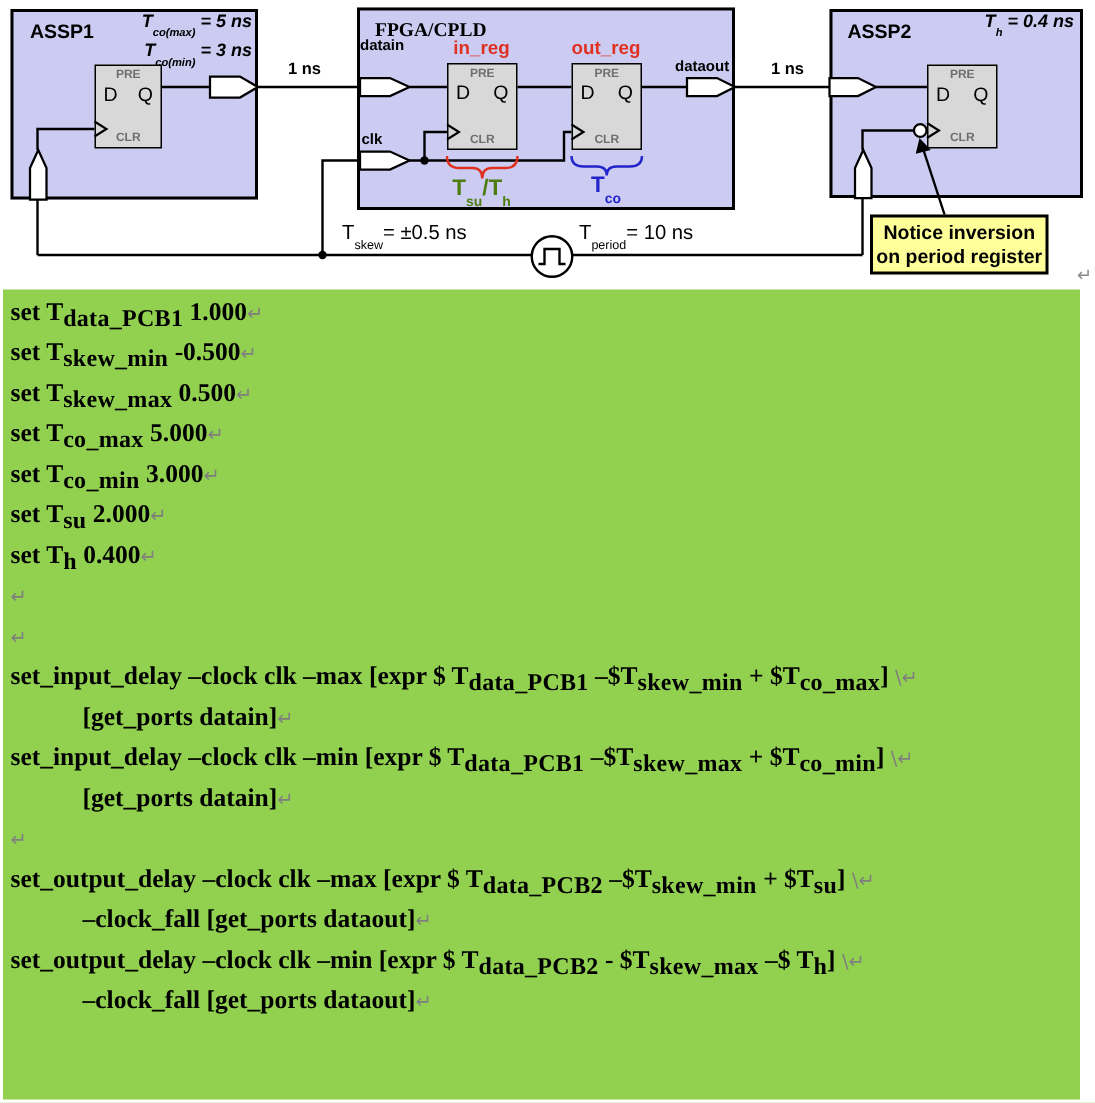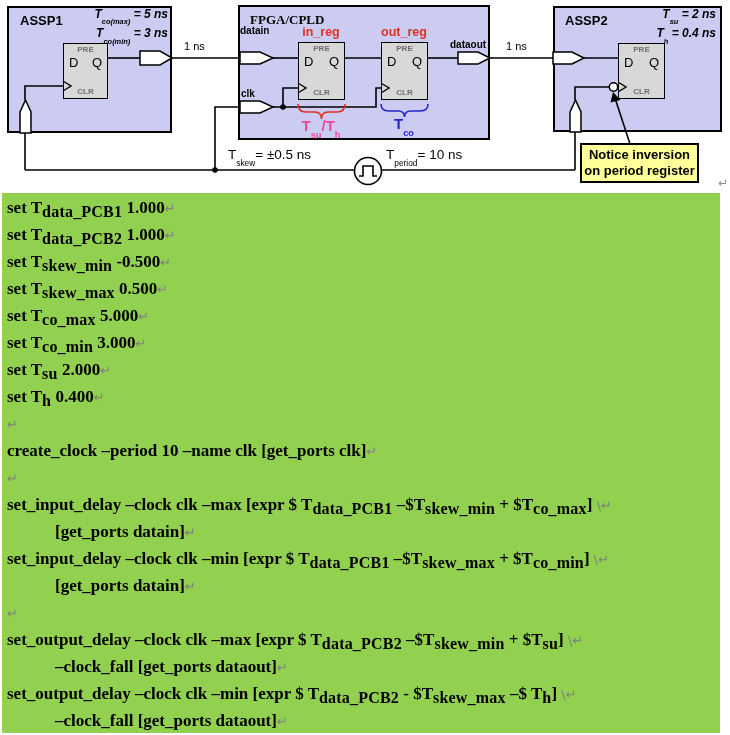--- a/index.html
+++ b/index.html
@@ -11,23 +11,23 @@
   .chipbox { position:absolute; background:#ccccf2; border:2px solid #000; }
   .ff { position:absolute; background:#d8d8d8; border:1.6px solid #000; }
   .ff .pre { position:absolute; top:1px; left:0; right:0; text-align:center; font-size:8px; color:#6e6e6e; font-weight:bold; }
   .ff .clr { position:absolute; bottom:2px; left:0; right:0; text-align:center; font-size:8px; color:#6e6e6e; font-weight:bold; }
   .ff .d { position:absolute; top:11px; left:5px; font-size:13px; color:#000; }
   .ff .q { position:absolute; top:11px; right:5px; font-size:13px; color:#000; }
   .lbl { position:absolute; z-index:6; white-space:nowrap; }
   .title { font-weight:bold; font-size:13px; color:#000; }
   .spec { font-weight:bold; font-style:italic; font-size:12px; text-align:right; line-height:15px; color:#000; }
   .small { font-weight:bold; font-size:10px; color:#000; }
-  .wdel { font-weight:normal; font-size:11px; text-align:left; }
+  .wdel { font-weight:bold; font-size:11px; text-align:right; }
   .redlbl { color:#e03020; font-weight:bold; font-size:12.5px; text-align:center; }
-  .tsu { color:#ec4899; font-weight:bold; font-size:15px; text-align:center; }
+  .tsu { color:#4d7c0f; font-weight:bold; font-size:15px; text-align:center; }
   .tco { color:#2424cc; font-weight:bold; font-size:15px; text-align:center; }
   .tline { font-weight:normal; font-size:13.5px; color:#000000; }
   sub.ds { font-size:0.62em; position:relative; top:3px; }
   #notice { position:absolute; left:580px; top:143px; width:119px; height:40px; background:#ffff99;
             border:2px solid #000; display:flex; flex-direction:column; align-items:center; justify-content:center;
             font-weight:bold; font-size:13px; line-height:16px; z-index:6; }
   #svgl { position:absolute; left:0; top:0; z-index:5; pointer-events:none; }
   .retmark-top { position:absolute; left:718px; top:176px; color:#8a8a8a; font-size:12px; font-family:"DejaVu Sans",sans-serif; z-index:6; }
 
   
@@ -129,21 +129,20 @@
 
     <div class="lbl title" style="left:20px; top:13px;">ASSP1</div>
     <div class="lbl title" style="left:250px; top:12px;font-family:Liberation Serif, serif;">FPGA/CPLD</div>
     <div class="lbl title" style="left:565px; top:13px;">ASSP2</div>
 
     <div class="lbl spec" style="left:58px; top:7px; width:110px;">
       <div><span>T</span><sub class="ds">co(max)</sub><span> = 5 ns</span></div>
       <div><span>T</span><sub class="ds">co(min)</sub><span> = 3 ns</span></div>
     </div>
     <div class="lbl spec" style="left:590px; top:7px; width:126px;">
-      <div><span>T</span><sub class="ds">su</sub><span> = 2 ns</span></div>
       <div><span>T</span><sub class="ds">h</sub><span> = 0.4 ns</span></div>
     </div>
 
     <div class="lbl redlbl" style="left:286px; top:25px; width:70px;">in_reg</div>
     <div class="lbl redlbl" style="left:369px; top:25px; width:70px;">out_reg</div>
 
     <div class="lbl small" style="left:240px; top:25px;">datain</div>
     <div class="lbl small" style="left:241px; top:88px;">clk</div>
     <div class="lbl small" style="left:450px; top:39px;">dataout</div>
 
@@ -159,29 +158,27 @@
     <div id="notice">
       <div>Notice inversion</div>
       <div>on period register</div>
     </div>
 
     <div class="retmark-top">↵</div>
   </div>
 
   <div id="code">
       <div class="code-line"><span class="ct">set T</span><span class="cs">data_PCB1</span><span class="ct"> 1.000</span><span class="cm">↵</span></div>
-      <div class="code-line"><span class="ct">set T</span><span class="cs">data_PCB2</span><span class="ct"> 1.000</span><span class="cm">↵</span></div>
       <div class="code-line"><span class="ct">set T</span><span class="cs">skew_min</span><span class="ct"> -0.500</span><span class="cm">↵</span></div>
       <div class="code-line"><span class="ct">set T</span><span class="cs">skew_max</span><span class="ct"> 0.500</span><span class="cm">↵</span></div>
       <div class="code-line"><span class="ct">set T</span><span class="cs">co_max</span><span class="ct"> 5.000</span><span class="cm">↵</span></div>
       <div class="code-line"><span class="ct">set T</span><span class="cs">co_min</span><span class="ct"> 3.000</span><span class="cm">↵</span></div>
       <div class="code-line"><span class="ct">set T</span><span class="cs">su</span><span class="ct"> 2.000</span><span class="cm">↵</span></div>
       <div class="code-line"><span class="ct">set T</span><span class="cs">h</span><span class="ct"> 0.400</span><span class="cm">↵</span></div>
       <div class="code-line"><span class="cm">↵</span></div>
-      <div class="code-line"><span class="ct">create_clock –period 10 –name clk [get_ports clk]</span><span class="cm">↵</span></div>
       <div class="code-line"><span class="cm">↵</span></div>
       <div class="code-line"><span class="ct">set_input_delay –clock clk –max [expr $ T</span><span class="cs">data_PCB1</span><span class="ct"> –$T</span><span class="cs">skew_min</span><span class="ct"> + $T</span><span class="cs">co_max</span><span class="ct">] </span><span class="cm">\↵</span></div>
       <div class="code-line indent"><span class="ct">[get_ports datain]</span><span class="cm">↵</span></div>
       <div class="code-line"><span class="ct">set_input_delay –clock clk –min [expr $ T</span><span class="cs">data_PCB1</span><span class="ct"> –$T</span><span class="cs">skew_max</span><span class="ct"> + $T</span><span class="cs">co_min</span><span class="ct">] </span><span class="cm">\↵</span></div>
       <div class="code-line indent"><span class="ct">[get_ports datain]</span><span class="cm">↵</span></div>
       <div class="code-line"><span class="cm">↵</span></div>
       <div class="code-line"><span class="ct">set_output_delay –clock clk –max [expr $ T</span><span class="cs">data_PCB2</span><span class="ct"> –$T</span><span class="cs">skew_min</span><span class="ct"> + $T</span><span class="cs">su</span><span class="ct">] </span><span class="cm">\↵</span></div>
       <div class="code-line indent"><span class="ct">–clock_fall [get_ports dataout]</span><span class="cm">↵</span></div>
       <div class="code-line"><span class="ct">set_output_delay –clock clk –min [expr $ T</span><span class="cs">data_PCB2</span><span class="ct"> - $T</span><span class="cs">skew_max</span><span class="ct"> –$ T</span><span class="cs">h</span><span class="ct">] </span><span class="cm">\↵</span></div>
       <div class="code-line indent"><span class="ct">–clock_fall [get_ports dataout]</span><span class="cm">↵</span></div>

